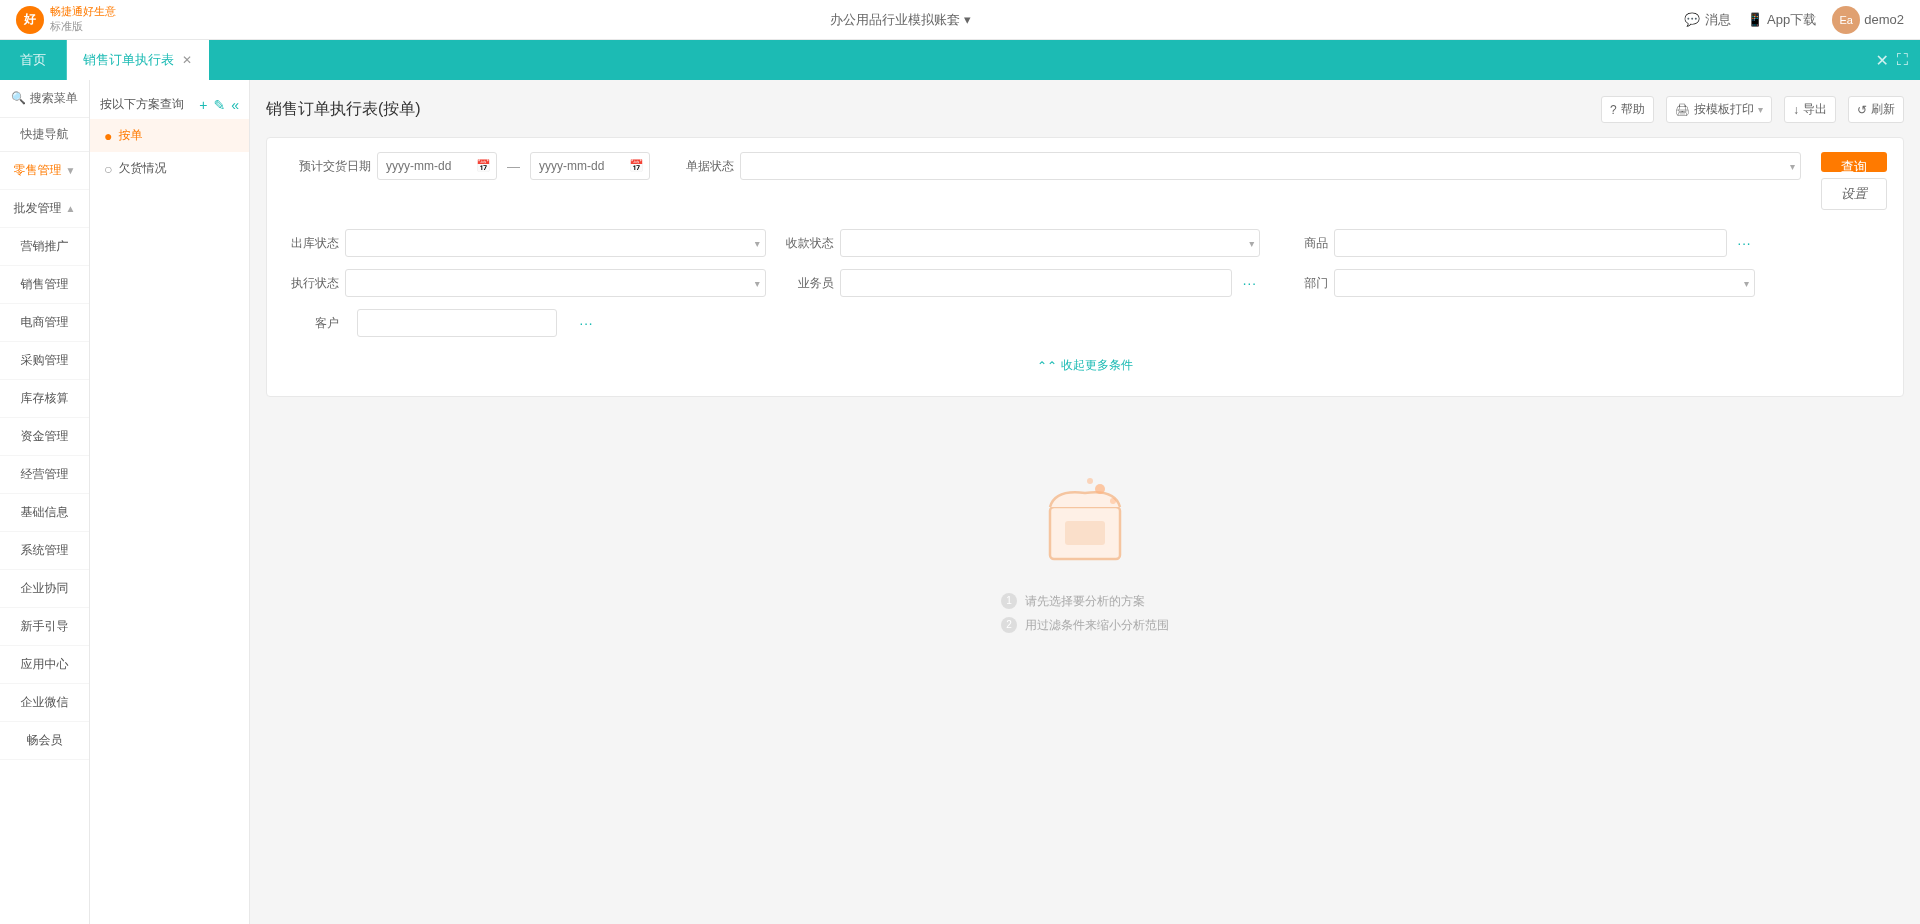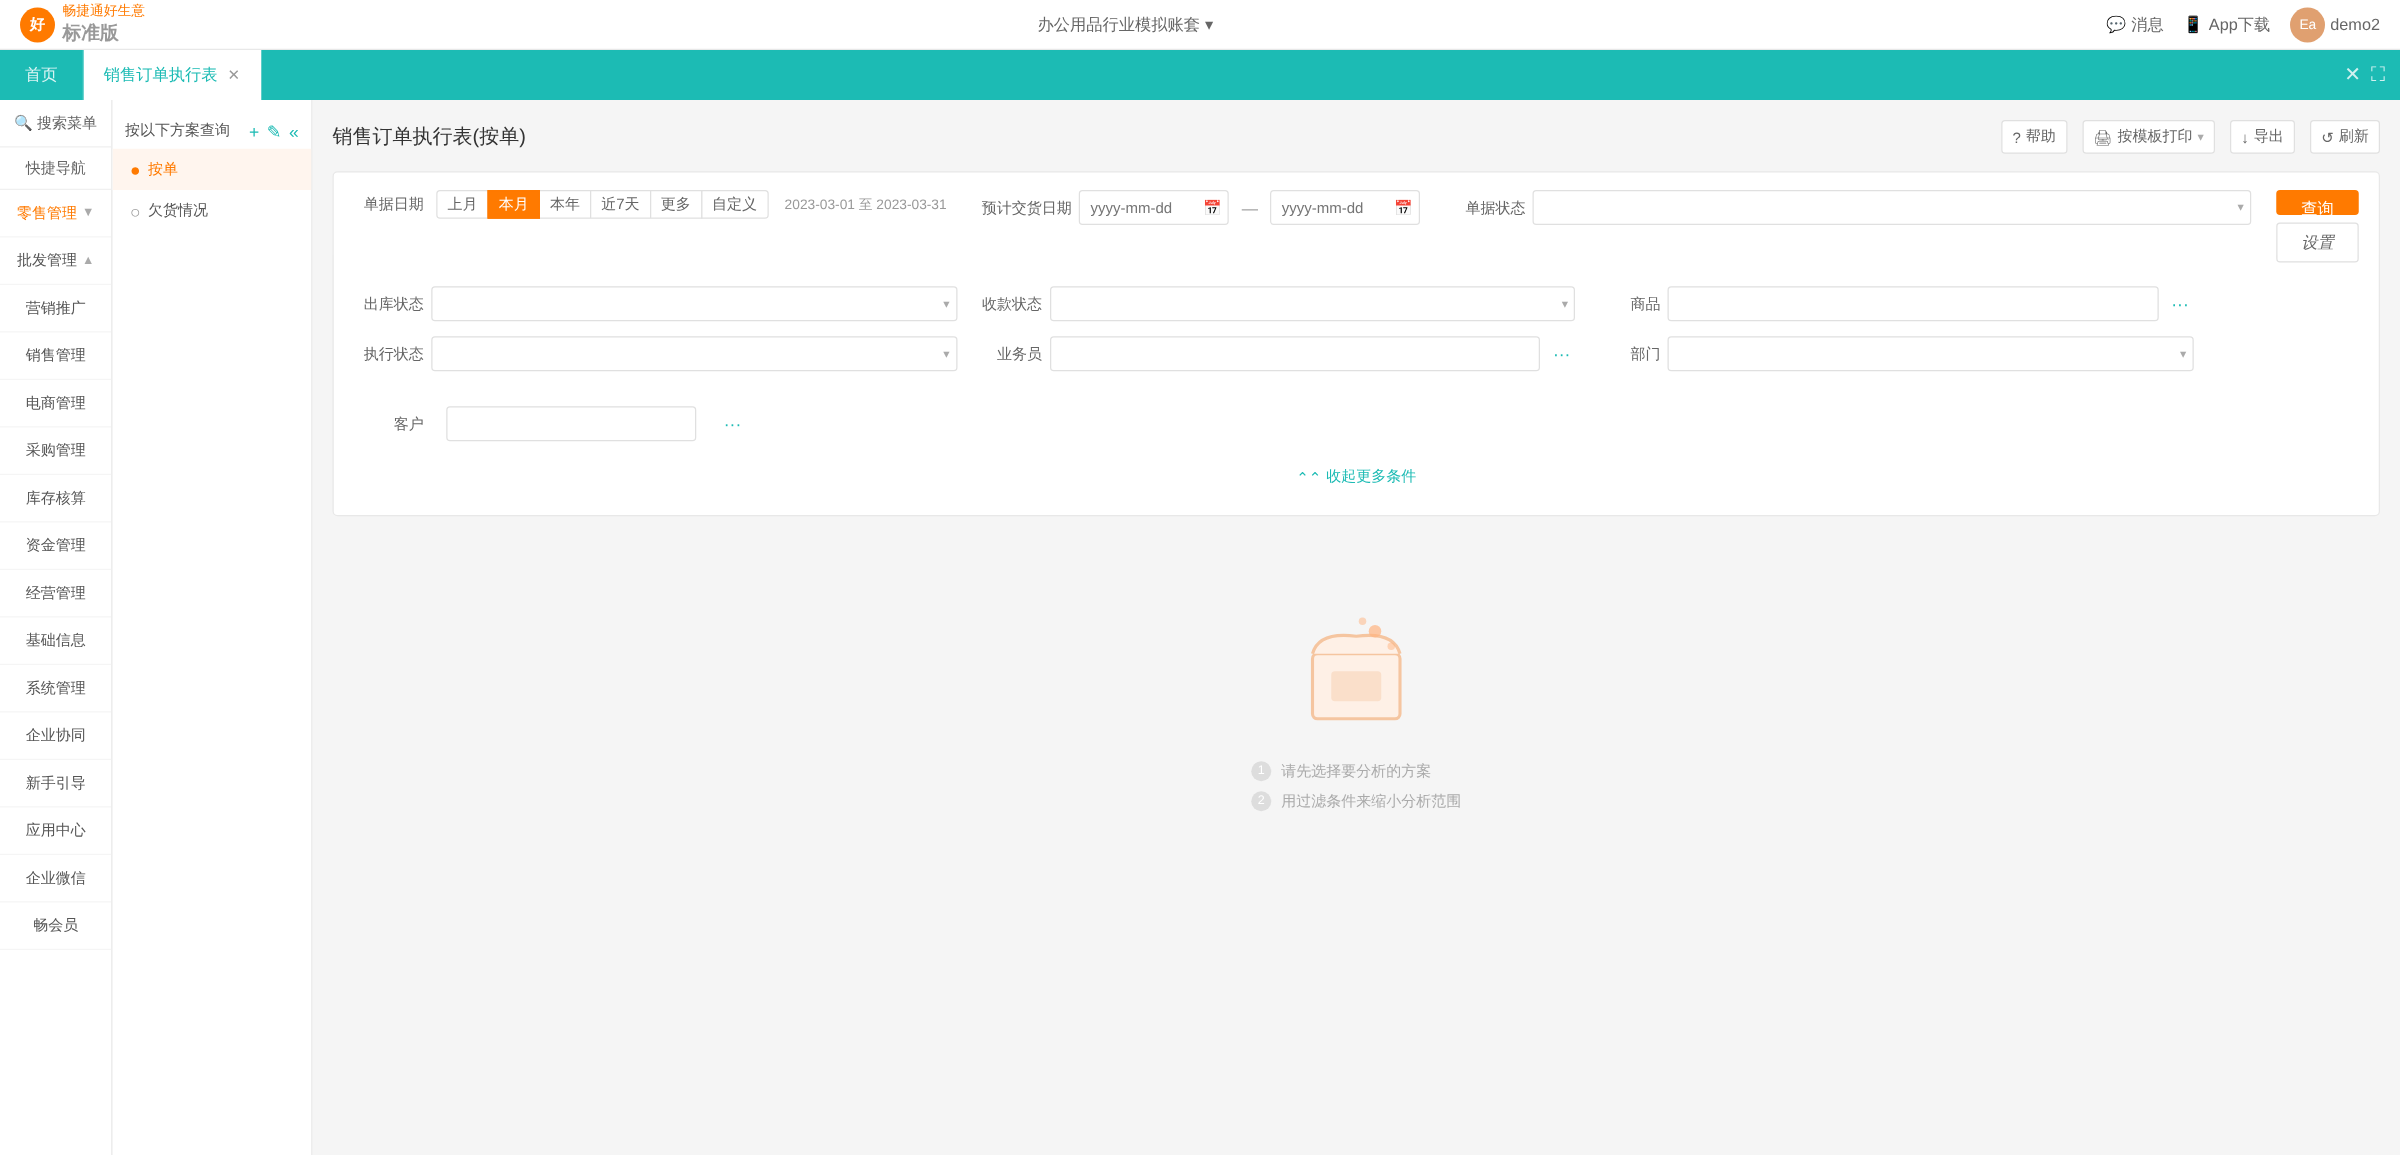--- a/index.html
+++ b/index.html
@@ -18,21 +18,21 @@
     .top-bar-left { display: flex; align-items: center; gap: 8px; }
     .logo-area { display: flex; align-items: center; gap: 6px; }
     .logo-icon {
       width: 28px; height: 28px;
       background: #ff7a00;
       border-radius: 50%;
       display: flex; align-items: center; justify-content: center;
       color: white; font-size: 12px; font-weight: bold;
     }
     .logo-text { font-size: 11px; color: #ff7a00; line-height: 1.2; }
-    .tag-label { font-size: 15px; color: #999; font-weight: bold; }
+    .tag-label { font-size: 11px; color: #999; }
     .top-bar-center { display: flex; align-items: center; gap: 4px; color: #666; font-size: 13px; cursor: pointer; }
     .top-bar-right { display: flex; align-items: center; gap: 16px; color: #666; font-size: 13px; }
     .top-bar-right-item { display: flex; align-items: center; gap: 4px; cursor: pointer; }
     .avatar { width: 28px; height: 28px; border-radius: 50%; background: #e0a070; display: flex; align-items: center; justify-content: center; color: white; font-size: 11px; }
 
     
     .nav-tabs {
       height: 40px;
       background: #1cbbb4;
       display: flex;
@@ -432,32 +432,20 @@
           <div class="page-action-btn">
             <span>↺</span>
             <span>刷新</span>
           </div>
         </div>
       </div>
 
       <div class="filter-container">
 
         <div style="display:flex; align-items:flex-start; gap:12px; margin-bottom:12px;">
-          <div style="display:flex; align-items:center; gap:6px; flex-shrink:0;">
-            <span class="filter-label">单据日期</span>
-            <div class="date-tabs">
-              <button class="date-tab">上月</button>
-              <button class="date-tab active">本月</button>
-              <button class="date-tab">本年</button>
-              <button class="date-tab">近7天</button>
-              <button class="date-tab">更多</button>
-              <button class="date-tab">自定义</button>
-            </div>
-            <span class="date-range-text">2023-03-01 至 2023-03-31</span>
-          </div>
 
           <div style="display:flex; align-items:center; gap:6px; flex-shrink:0; margin-left: 16px; justify-content: space-between;">
             <span class="filter-label">预计交货日期</span>
             <div class="date-input-wrapper">
               <input type="text" class="filter-input" style="width: 120px; padding-right: 22px;" placeholder="yyyy-mm-dd">
               <span class="cal-icon">📅</span>
             </div>
             <span class="dash">—</span>
             <div class="date-input-wrapper">
               <input type="text" class="filter-input" style="width: 120px; padding-right: 22px;" placeholder="yyyy-mm-dd">
@@ -529,21 +517,21 @@
               <select class="filter-select" style="width:100%;">
                 <option value=""></option>
               </select>
               <span class="chevron">▾</span>
             </div>
           </div>
           <div style="width:120px;"></div>
         </div>
 
         <div style="display:flex; align-items:center; gap:12px; margin-bottom:12px;">
-          <div style="display:flex; align-items:center; gap:18px;margin-top:16px;">
+          <div style="display:flex; align-items:center; gap:18px;">
             <span class="filter-label">客户</span>
             <input type="text" class="filter-input" style="width: 200px;">
             <span class="dots-btn">···</span>
           </div>
         </div>
 
         <div class="collapse-btn">
           <span>⌃⌃</span>
           <span>收起更多条件</span>
         </div>

